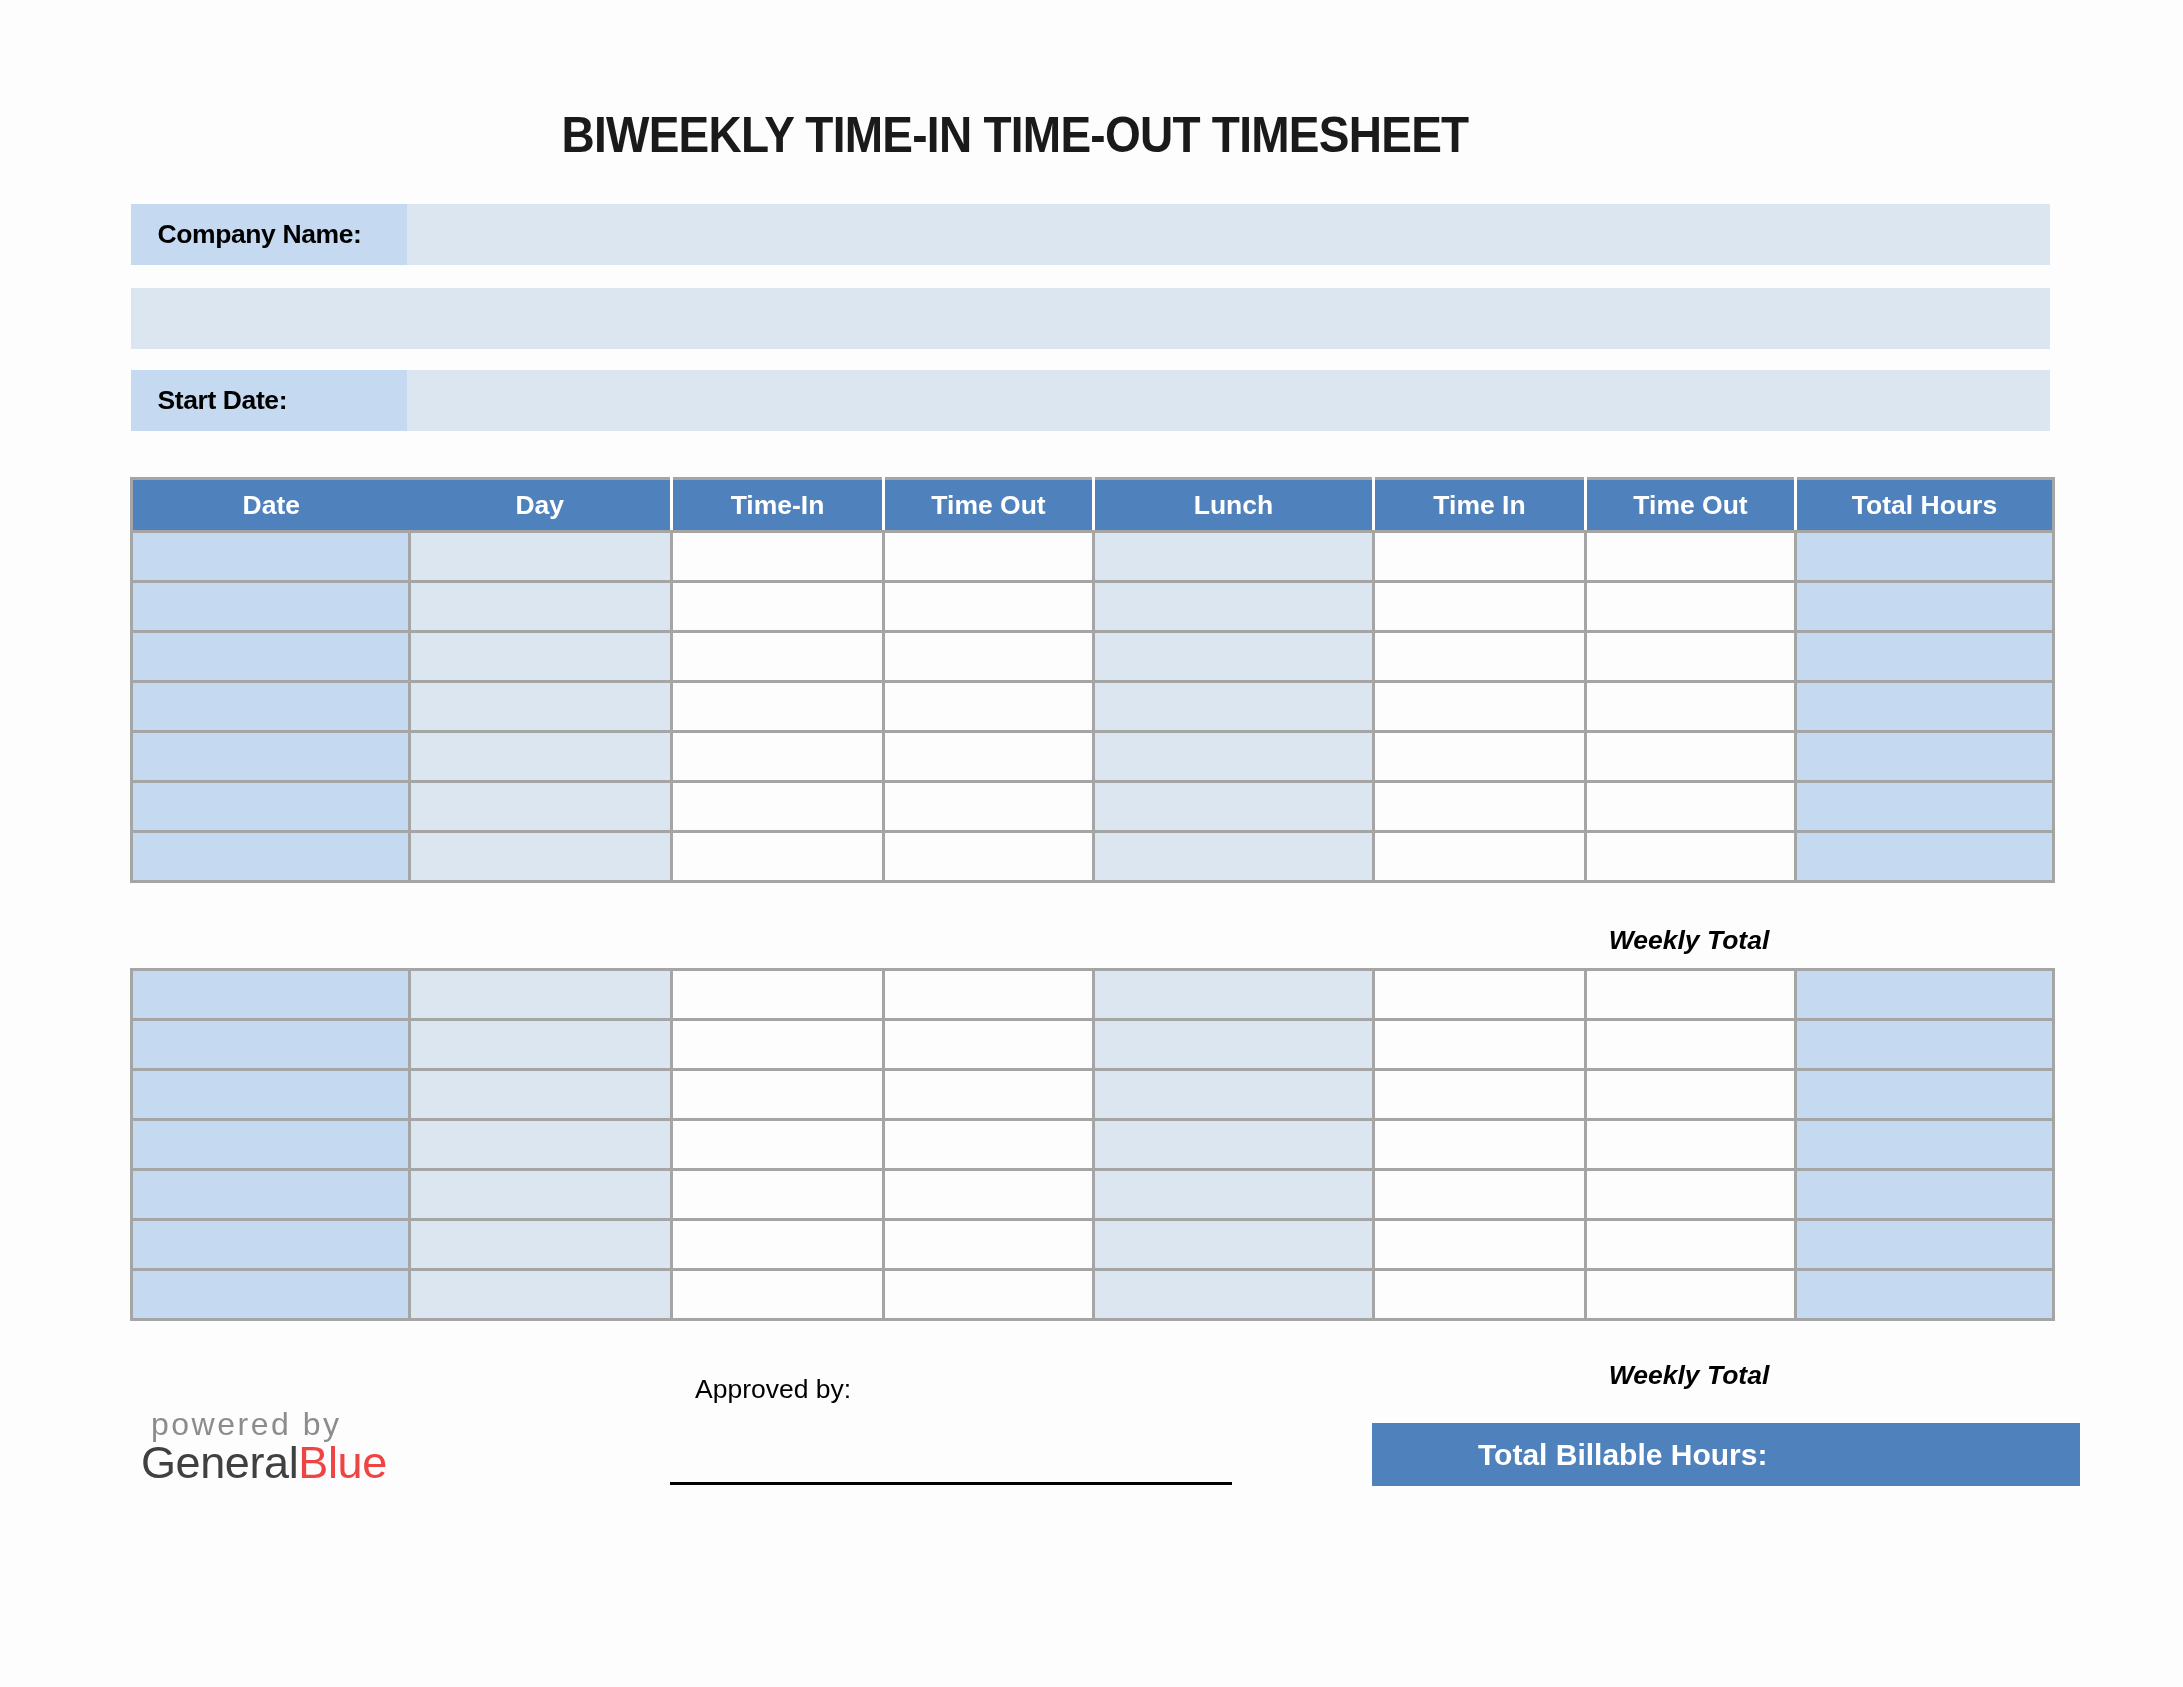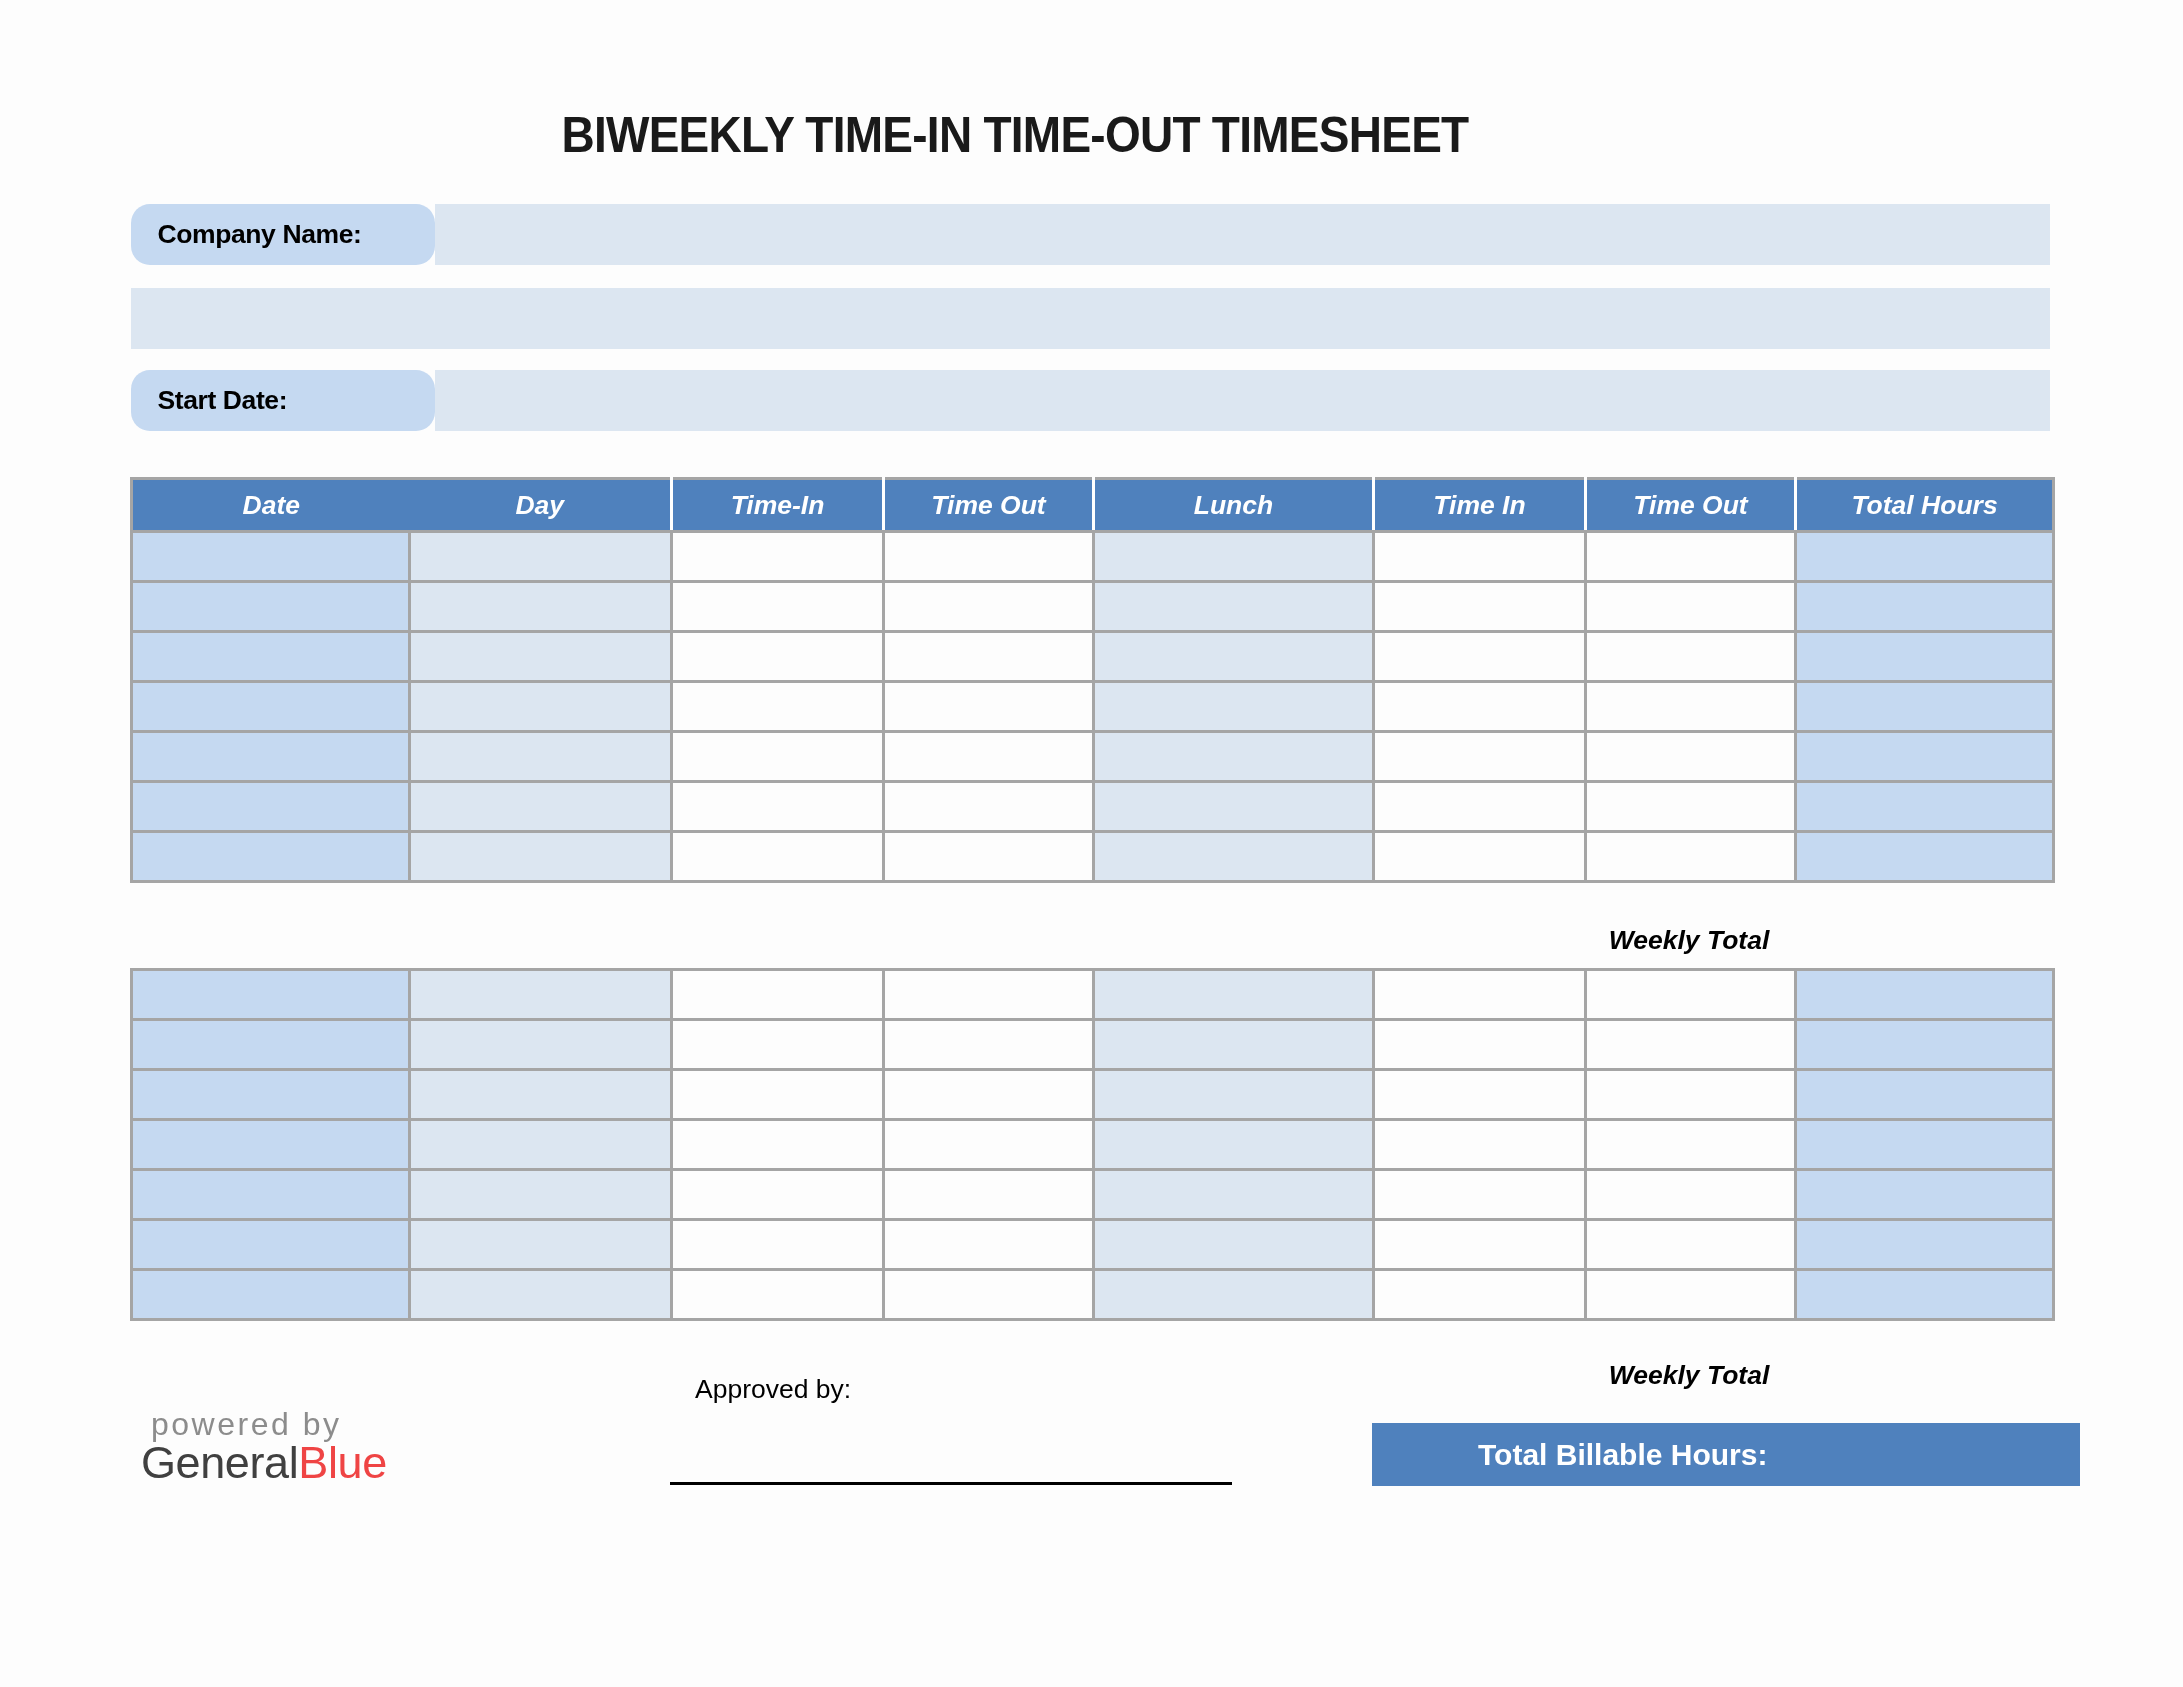--- a/index.html
+++ b/index.html
@@ -3,22 +3,22 @@
 <meta charset="utf-8">
 <style>
   html, body { margin:0; padding:0; }
   body { width:2183px; height:1687px; background:#fdfdfd; position:relative; overflow:hidden;
          font-family:"Liberation Sans", sans-serif; color:#000; }
   .abs { position:absolute; }
   .title { left:0; width:2029px; top:106px; text-align:center; font-weight:bold; font-size:50px;
            color:#1a1a1a; letter-spacing:-0.8px; }
   .title span { display:inline-block; transform:scaleX(0.92); }
   .info-row { left:131px; width:1919px; height:61px; display:flex; }
-  .info-label { width:304px; background:#C5D9F1; font-weight:bold; font-size:26.5px; display:flex;
-                align-items:center; padding-left:26.5px; box-sizing:border-box; letter-spacing:-0.4px;border-radius:19px; }
+  .info-label { width:276px; background:#C5D9F1; font-weight:bold; font-size:26.5px; display:flex;
+                align-items:center; padding-left:26.5px; box-sizing:border-box; letter-spacing:-0.4px; }
   .info-value { flex:1; background:#DCE6F1; border:none; outline:none; font-size:25px; padding:0 16.5px;
                 font-family:"Liberation Sans", sans-serif; }
   table.ts { position:absolute; left:130px; border-collapse:collapse; table-layout:fixed; width:1922px; }
   table.ts td, table.ts th { border:3.3px solid #A5A5A5; padding:0; height:47px; }
   table.ts th { background:#4F81BD; color:#fff; font-size:26.5px; font-weight:bold; height:50px;
                 border-left-color:#fff; border-right-color:#fff; border-bottom-color:#A5A5A5; }
   table.ts th:first-child { border-left-color:#A5A5A5; }
   table.ts th:last-child { border-right-color:#A5A5A5; }
   table.ts th.noleft { border-left:none; }
   table.ts th.noright { border-right:none; }
@@ -45,21 +45,21 @@
   <input class="info-value" value="" style="">
 </div>
 <div class="abs info-row" style="top:288px;">
   <input class="info-value" value="" style="">
 </div>
 <div class="abs info-row" style="top:370px;">
   <div class="info-label">Start Date:</div>
   <input class="info-value" value="" style="">
 </div>
 
-<table class="ts" id="t1" style="top:477px;font-style:italic;">
+<table class="ts" id="t1" style="top:477px;">
   <colgroup>
     <col style="width:278px">
       <col style="width:262px">
       <col style="width:212px">
       <col style="width:210px">
     <col style="width:280px">
       <col style="width:212px">
       <col style="width:210px">
       <col style="width:258px">
   </colgroup>

